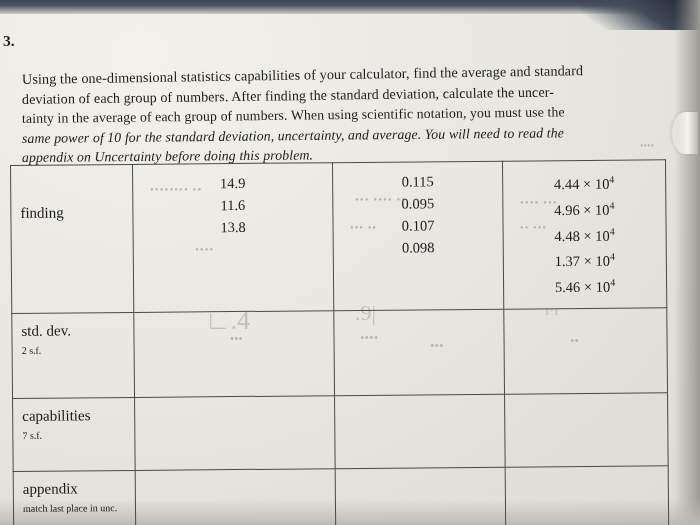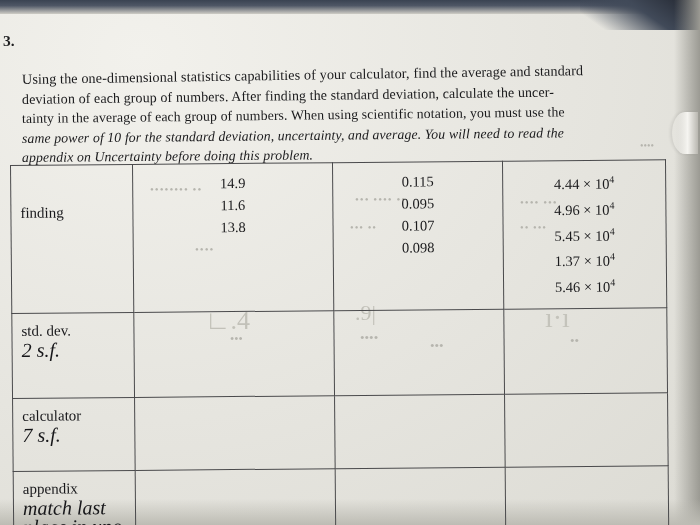--- a/index.html
+++ b/index.html
@@ -119,22 +119,21 @@
     color: #1b1b1d;
     padding: 8px 0 10px 0;
   }
   .labelcell {
     font-size: 15px;
     line-height: 19px;
     color: #17171a;
     padding: 8px 0 8px 9px;
   }
   .labelcell .sub {
-    font-style: italic;
-    font-size: 20px;
+    font-size: 10px;
   }
   .numbers-label {
     padding-top: 38px;
   }
   .blank-tall { height: 68px; }
   .blank-mid  { height: 56px; }
   .blank-low  { height: 68px; }
 
   .sup { font-size: 10px; vertical-align: super; }
 
@@ -147,21 +146,21 @@
     user-select: none;
   }
   .g1 { left: 150px; top: 183px; font-size: 11px; letter-spacing: 1px; }
   .g2 { left: 355px; top: 193px; font-size: 11px; letter-spacing: 1px; }
   .g3 { left: 520px; top: 196px; font-size: 11px; letter-spacing: 1px; }
   .g4 { left: 350px; top: 222px; font-size: 10.5px; letter-spacing: 1px; }
   .g5 { left: 520px; top: 222px; font-size: 10.5px; letter-spacing: 1px; }
   .g6 { left: 195px; top: 243px; font-size: 11px; letter-spacing: 1px; }
   .g7 { left: 205px; top: 306px; font-size: 26px; color: #c2c1b9; }
   .g8 { left: 355px; top: 300px; font-size: 22px; color: #c2c1b9; }
-  .g9 { left: 545px; top: 302px; font-size: 28px; color: #c4c3bb; }
+  .g9 { left: 545px; top: 302px; font-size: 15px; color: #c4c3bb; }
   .g10 { left: 230px; top: 332px; font-size: 12px; }
   .g11 { left: 360px; top: 330px; font-size: 13px; }
   .g12 { left: 430px; top: 338px; font-size: 13px; }
   .g13 { left: 570px; top: 333px; font-size: 13px; }
   .g14 { left: 640px; top: 140px; font-size: 10px; }
 </style>
 </head>
 <body>
 
 <div class="page">
@@ -237,21 +236,21 @@
                 <span>4.44</span>
                 <span>×</span>
                 <span>10</span><span class="sup">4</span>
               </div>
               <div>
                 <span>4.96</span>
                 <span>×</span>
                 <span>10</span><span class="sup">4</span>
               </div>
               <div>
-                <span>5.45</span>
+                <span>4.48</span>
                 <span>×</span>
                 <span>10</span><span class="sup">4</span>
               </div>
               <div>
                 <span>1.37</span>
                 <span>×</span>
                 <span>10</span><span class="sup">4</span>
               </div>
               <div>
                 <span>5.46</span>
@@ -276,21 +275,21 @@
               <div class="blank-tall"></div>
             </td>
           <td>
               <div class="blank-tall"></div>
             </td>
         </tr>
 
         <tr>
           <td>
             <div class="labelcell blank-mid">
-              <div>calculator</div>
+              <div>capabilities</div>
               <div class="sub">7 s.f.</div>
             </div>
           </td>
           <td>
               <div class="blank-mid"></div>
             </td>
           <td>
               <div class="blank-mid"></div>
             </td>
           <td>

